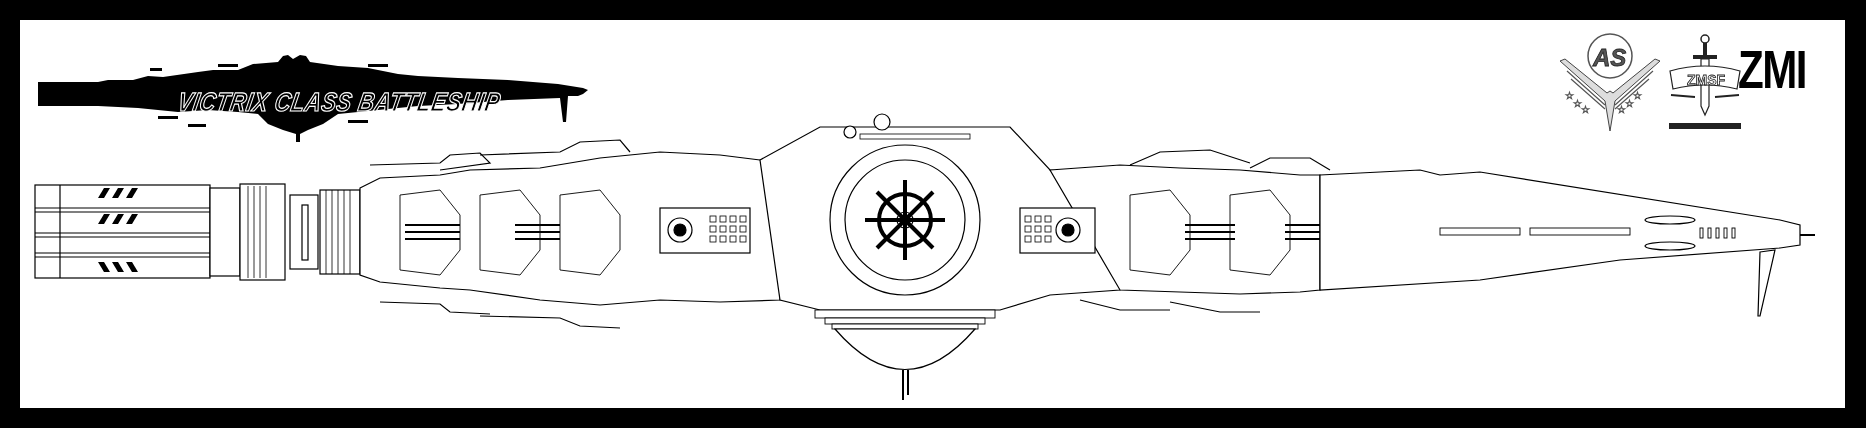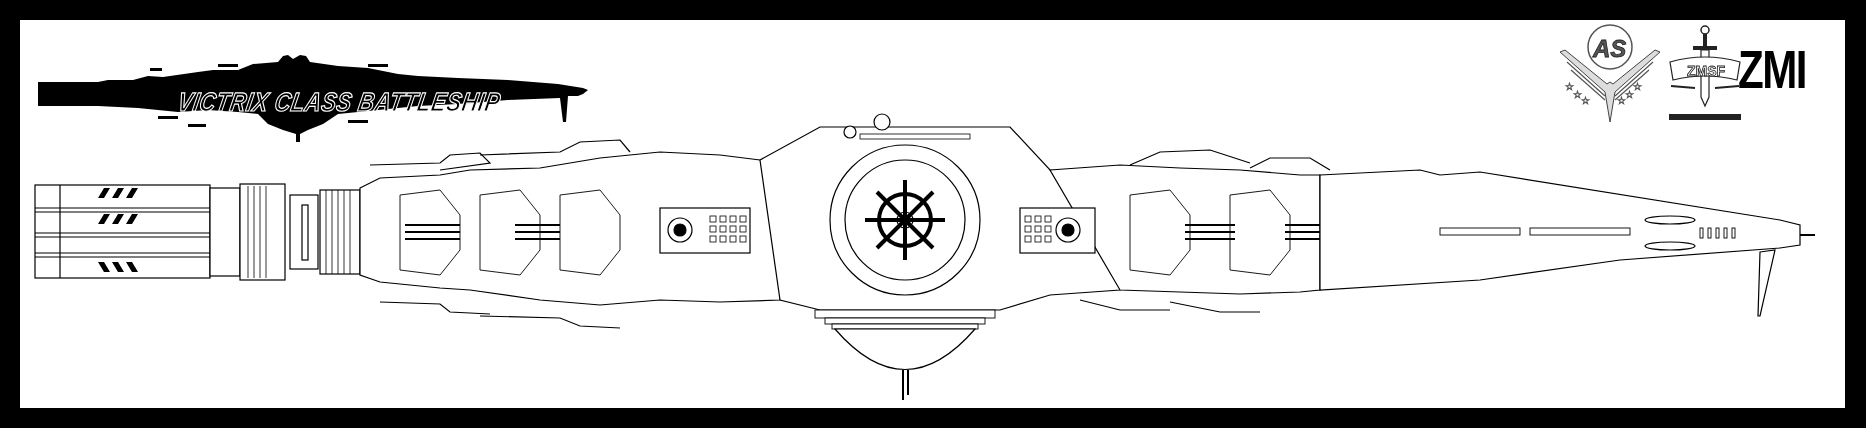--- a/index.html
+++ b/index.html
@@ -1,20 +1,20 @@
 <!DOCTYPE html>
 <html><head>
 <meta charset="utf-8">
 <style>
   html,body{margin:0;padding:0;}
   body{width:1866px;height:428px;background:#000;overflow:hidden;position:relative;font-family:"Liberation Sans",sans-serif;}
   .panel{position:absolute;left:20px;top:20px;width:1825px;height:388px;background:#fff;overflow:hidden;}
   .title-banner{position:absolute;left:18px;top:30px;width:560px;height:100px;}
   .title-text{position:absolute;left:140px;top:40px;font-family:"Liberation Sans",sans-serif;font-weight:bold;font-style:italic;font-size:22px;letter-spacing:0.5px;color:#000;-webkit-text-stroke:1px #fff;transform:skewX(-10deg) scaleY(1.2);white-space:nowrap;}
-  .logos{position:absolute;left:1535px;top:2px;width:290px;height:105px;}
+  .logos{position:absolute;left:1535px;top:11px;width:290px;height:105px;}
   .logo-zmi{position:absolute;left:1718px;top:22px;font-family:"Liberation Sans",sans-serif;font-weight:bold;font-size:54px;line-height:54px;letter-spacing:-2px;color:#000;transform:scaleX(0.78);transform-origin:left top;}
   .ship{position:absolute;left:0;top:0;width:1825px;height:388px;}
 </style>
 </head>
 <body>
 
 <div class="panel">
 
   <div class="title-banner">
     <svg width="560" height="100" viewBox="0 0 560 100">

